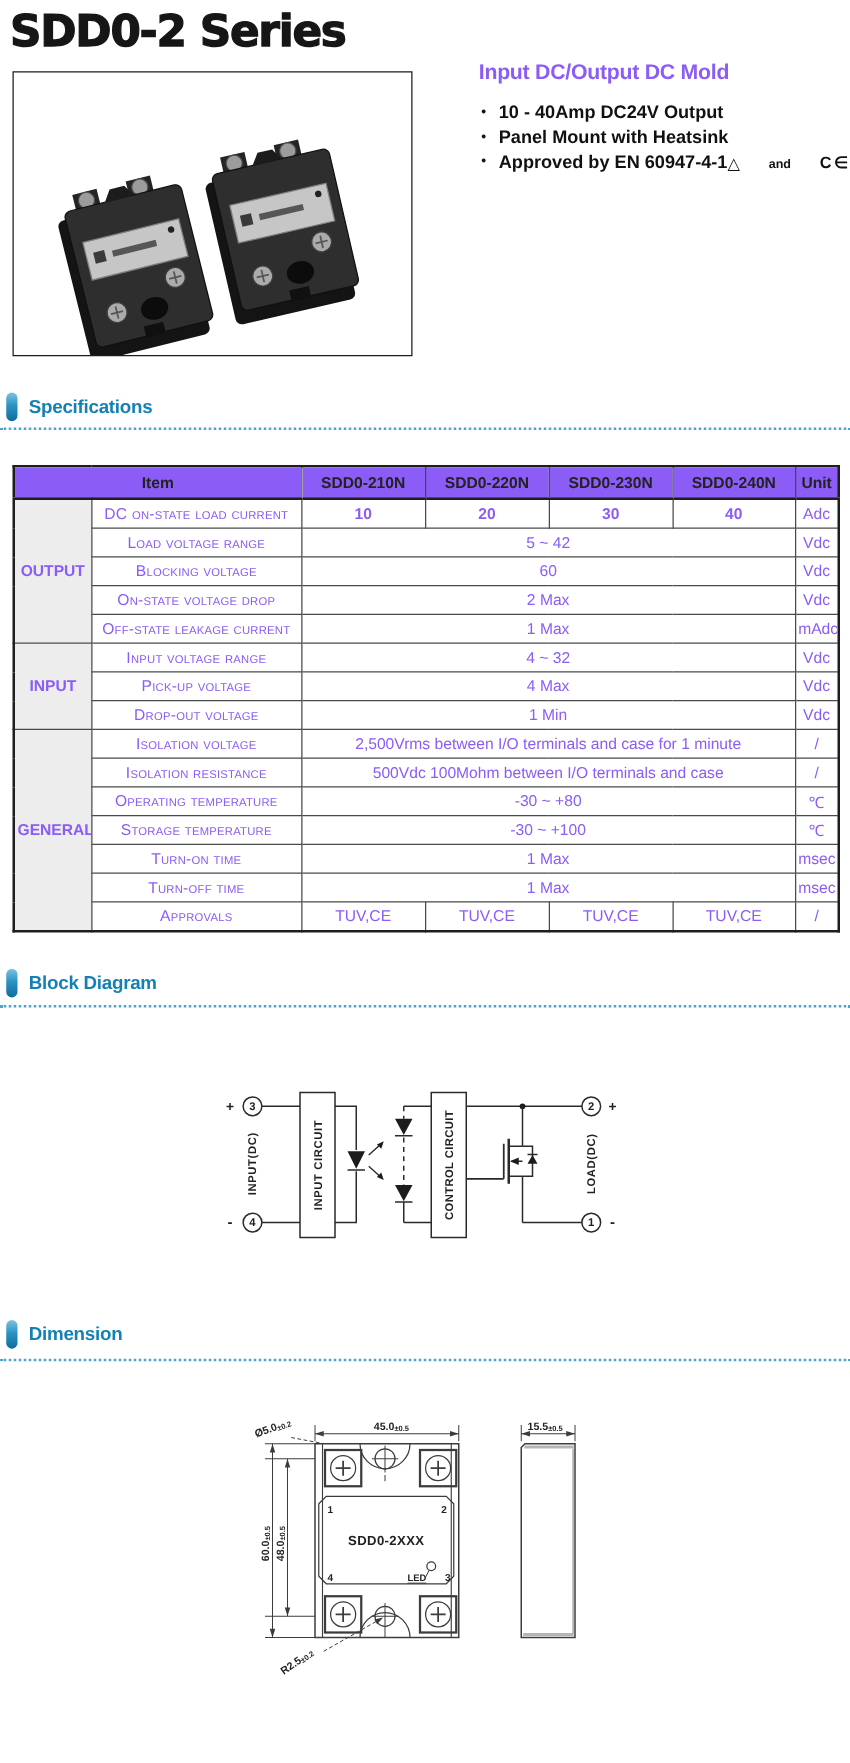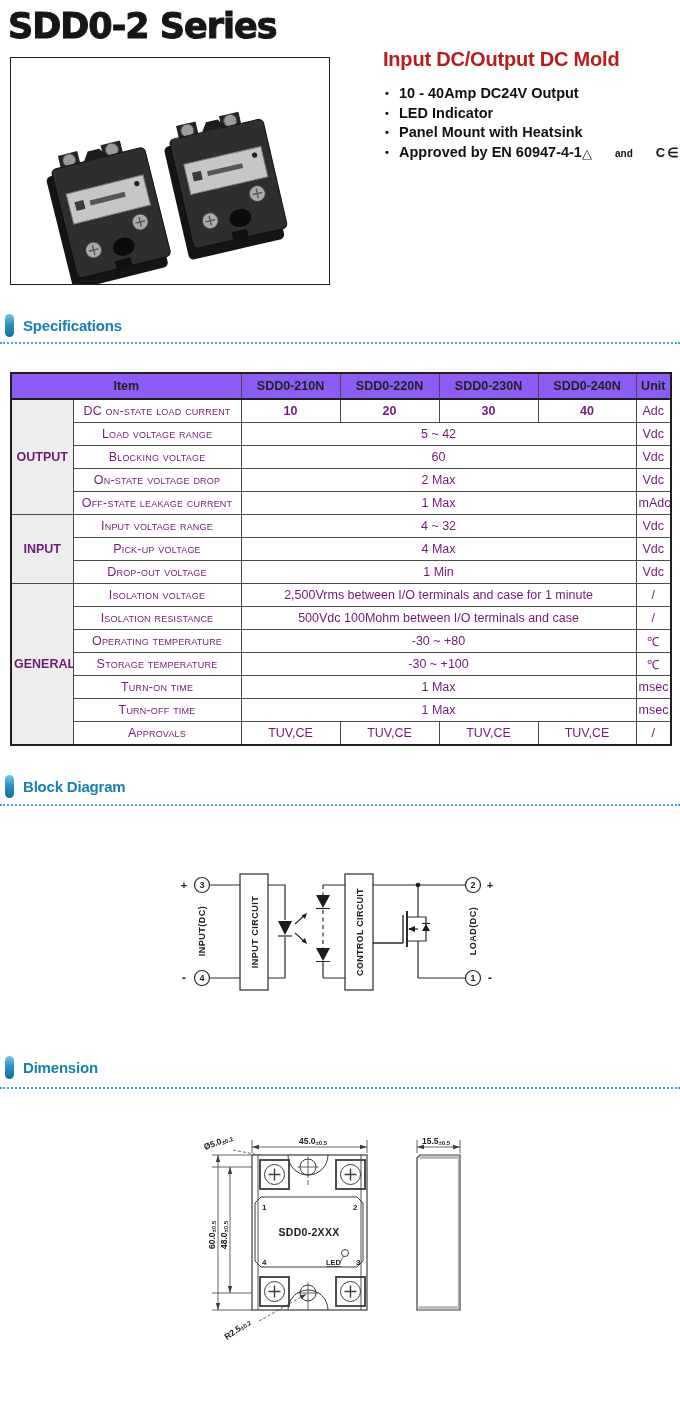--- a/index.html
+++ b/index.html
@@ -10,42 +10,42 @@
   .doc-title{position:absolute;left:8px;top:6px;font-family:"DejaVu Sans",sans-serif;
     font-size:35px;font-weight:900;letter-spacing:-1px;color:#161616;
     -webkit-text-stroke:1px #161616;}
 
   
   .photo-box{position:absolute;left:10px;top:57px;width:318px;height:226px;
     border:1.5px solid #1c1c1c;background:#fff;}
 
   
   .intro{position:absolute;left:383px;top:48px;width:296px;}
-  .intro h3{margin:0 0 13px 0;font-size:20px;font-weight:bold;color:#b91c1c;letter-spacing:-0.2px;}
+  .intro h3{margin:0 0 13px 0;font-size:17px;font-weight:bold;color:#8b5cf6;letter-spacing:-0.2px;}
   .intro ul{margin:0;padding:0;list-style:none;}
   .intro li{position:relative;padding-left:16px;font-size:14.5px;font-weight:bold;
     color:#111;line-height:19.5px;white-space:nowrap;}
   .intro li::before{content:"•";position:absolute;left:2px;top:0;font-size:11px;line-height:19.5px;}
   .mark-tuv{font-size:13px;font-weight:normal;position:relative;top:1px;}
   .mark-and{font-size:10px;font-weight:bold;margin:0 19px;}
   .mark-ce{font-size:13px;font-weight:bold;letter-spacing:2px;}
 
   
   .sec{position:absolute;left:5px;display:flex;align-items:center;gap:9px;}
   .sec-bar{width:9px;height:23px;border-radius:4.5px;
     background:linear-gradient(180deg,#7cc4e2 0%,#2b93c4 45%,#0d6d9d 100%);}
   .sec h2{margin:0;font-size:15px;font-weight:bold;color:#1480b4;letter-spacing:-0.2px;}
   .dotline{position:absolute;left:0;width:680px;height:0;border-top:2px dotted #4aa5cb;}
 
   
   .spec-wrap{position:absolute;left:10px;top:372px;}
   table.spec{border-collapse:collapse;table-layout:fixed;width:660px;border:2px solid #1e1e1e;}
   table.spec td,table.spec th{border:1px solid #4a4a4a;padding:0 2px;overflow:hidden;}
   table.spec th{height:24px;background:#8b5cf6;font-size:12.5px;color:#222;}
-  table.spec td{height:22px;font-size:12.5px;color:#701a75;text-align:center;}
+  table.spec td{height:22px;font-size:12.5px;color:#8b5cf6;text-align:center;}
   th.hl{background:#d8d22b;}
   td.grp{background:#ededed;font-weight:bold;font-size:11.5px;color:#222;text-align:center;}
   td.lbl{text-align:left;padding-left:8px;font-variant:small-caps;font-size:13px;
     letter-spacing:0.2px;color:#3a3a3a;white-space:nowrap;}
   td.val{font-size:12.5px;}
   td.valb{font-weight:bold;font-size:13px;color:#222;}
   td.unit{font-size:11.5px;border-left:2px solid #1e1e1e;}
   tr.hdr th{border-bottom:2px solid #1e1e1e;}
   td.thick-b{border-bottom:2px solid #1e1e1e;}
   td.appr{font-size:10.5px;}
@@ -100,21 +100,20 @@
         <ellipse cx="52" cy="92" rx="11" ry="9" fill="#0c0c0c"></ellipse>
         <rect x="40" y="104" width="16" height="9" fill="#101010"></rect>
       </g>
     </svg>
   </div>
 
   <div class="intro">
     <h3>Input DC/Output DC Mold</h3>
     <ul>
       <li>10 - 40Amp DC24V Output</li>
-      <li>LED Indicator</li>
       <li>Panel Mount with Heatsink</li>
       <li><span>Approved by EN 60947-4-1</span><span class="mark-tuv">△</span> <span class="mark-and">and</span> <span class="mark-ce">C∈</span></li>
     </ul>
   </div>
 
   <div class="sec" style="top:314px;">
     <span class="sec-bar"></span>
     <h2>Specifications</h2>
   </div>
   <div class="dotline" style="top:342px;"></div>

